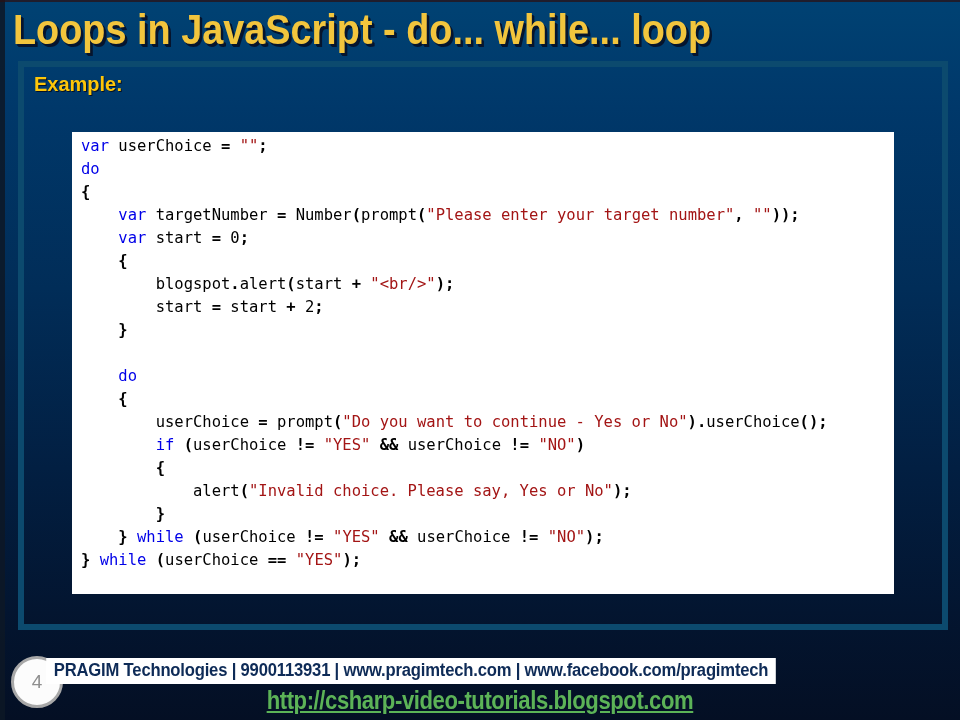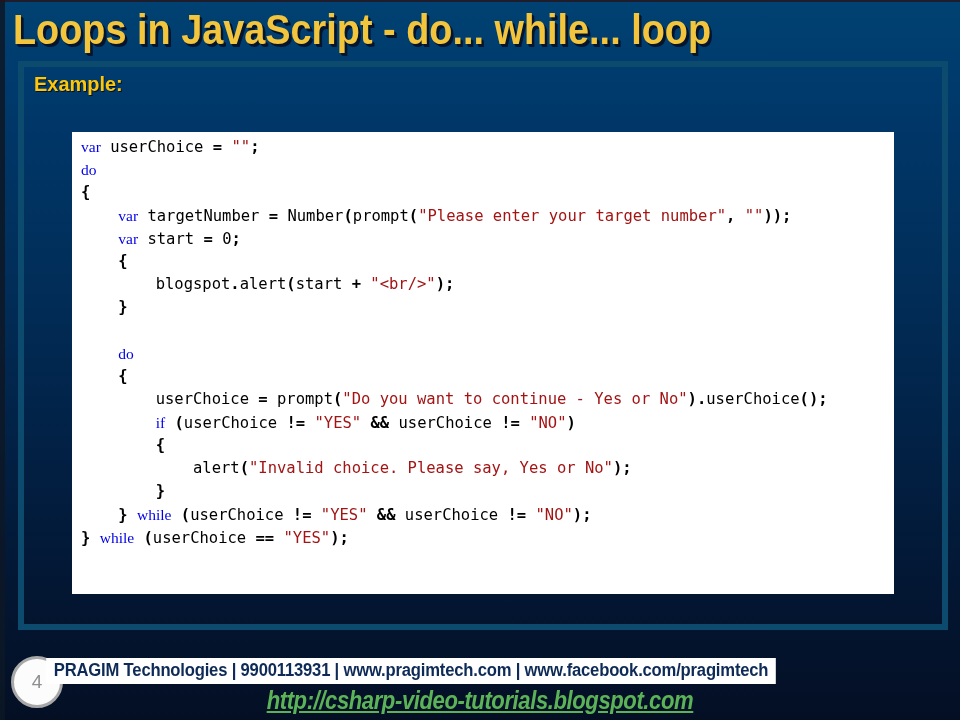--- a/index.html
+++ b/index.html
@@ -26,35 +26,35 @@
     transform:scaleX(.95);transform-origin:left top;
     text-shadow:1px 1px 0 #03112a;
   }
   .code-block{
     position:absolute;left:48px;top:65px;width:822px;height:462px;
     background:#ffffff;box-sizing:border-box;padding:3px 0 0 9px;
     font-family:"DejaVu Sans Mono","Liberation Mono",monospace;
     font-size:15.5px;line-height:23px;color:#000;overflow:hidden;
   }
   .code-line{white-space:pre;height:23px;}
-  .code-line .k{color:var(--kw-color,#0000e8);font-family:Liberation Serif, serif;}
+  .code-line .k{color:var(--kw-color,#0000e8);}
   .code-line .s{color:var(--str-color,#a31515);}
   .code-line .p{font-weight:bold;}
   .page-circle{
     position:absolute;left:11px;top:656px;width:46px;height:46px;border-radius:50%;
     background:#fcfcfc;border:3px solid #a8a8a8;color:#8f8f8f;
     display:flex;align-items:center;justify-content:center;font-size:19px;
   }
   .footer-bar-wrap{position:absolute;left:0;width:823px;top:658px;text-align:center;}
   .footer-bar{
     display:inline-block;background:#ffffff;color:var(--bar-color,#0e2b57);
     font-weight:bold;font-size:17.5px;letter-spacing:-.2px;
     padding:2px 8px 3px;transform:scaleX(.95);white-space:nowrap;
   }
-  .footer-link-wrap{position:absolute;left:0;width:960px;top:685px;text-align:center;font-style:italic;}
+  .footer-link-wrap{position:absolute;left:0;width:960px;top:685px;text-align:center;}
   .footer-link{
     display:inline-block;color:var(--link-color,#5cb357);
     font-weight:bold;font-size:26px;letter-spacing:-.5px;
     text-decoration:underline;transform:scaleX(.85);white-space:nowrap;
   }
 </style>
 </head>
 <body>
 
 <div class="edge-left"></div>
@@ -65,20 +65,21 @@
 <div class="example-box">
   <div class="example-label">Example:</div>
   <div class="code-block">
       <div class="code-line"><span class="k">var</span><span class="n"> userChoice </span><span class="p">=</span><span class="n"> </span><span class="s">""</span><span class="p">;</span></div>
       <div class="code-line"><span class="k">do</span></div>
       <div class="code-line"><span class="p">{</span></div>
       <div class="code-line"><span class="n">    </span><span class="k">var</span><span class="n"> targetNumber </span><span class="p">=</span><span class="n"> Number</span><span class="p">(</span><span class="n">prompt</span><span class="p">(</span><span class="s">"Please enter your target number"</span><span class="p">,</span><span class="n"> </span><span class="s">""</span><span class="p">));</span></div>
       <div class="code-line"><span class="n">    </span><span class="k">var</span><span class="n"> start </span><span class="p">=</span><span class="n"> 0</span><span class="p">;</span></div>
       <div class="code-line"><span class="n">    </span><span class="p">{</span></div>
       <div class="code-line"><span class="n">        blogspot</span><span class="p">.</span><span class="n">alert</span><span class="p">(</span><span class="n">start </span><span class="p">+</span><span class="n"> </span><span class="s">"&lt;br/&gt;"</span><span class="p">);</span></div>
+      <div class="code-line"><span class="n">        start </span><span class="p">=</span><span class="n"> start </span><span class="p">+</span><span class="n"> 2</span><span class="p">;</span></div>
       <div class="code-line"><span class="n">    </span><span class="p">}</span></div>
       <div class="code-line">&nbsp;</div>
       <div class="code-line"><span class="n">    </span><span class="k">do</span></div>
       <div class="code-line"><span class="n">    </span><span class="p">{</span></div>
       <div class="code-line"><span class="n">        userChoice </span><span class="p">=</span><span class="n"> prompt</span><span class="p">(</span><span class="s">"Do you want to continue - Yes or No"</span><span class="p">).</span><span class="n">userChoice</span><span class="p">();</span></div>
       <div class="code-line"><span class="n">        </span><span class="k">if</span><span class="n"> </span><span class="p">(</span><span class="n">userChoice </span><span class="p">!=</span><span class="n"> </span><span class="s">"YES"</span><span class="n"> </span><span class="p">&amp;&amp;</span><span class="n"> userChoice </span><span class="p">!=</span><span class="n"> </span><span class="s">"NO"</span><span class="p">)</span></div>
       <div class="code-line"><span class="n">        </span><span class="p">{</span></div>
       <div class="code-line"><span class="n">            alert</span><span class="p">(</span><span class="s">"Invalid choice. Please say, Yes or No"</span><span class="p">);</span></div>
       <div class="code-line"><span class="n">        </span><span class="p">}</span></div>
       <div class="code-line"><span class="n">    </span><span class="p">}</span><span class="n"> </span><span class="k">while</span><span class="n"> </span><span class="p">(</span><span class="n">userChoice </span><span class="p">!=</span><span class="n"> </span><span class="s">"YES"</span><span class="n"> </span><span class="p">&amp;&amp;</span><span class="n"> userChoice </span><span class="p">!=</span><span class="n"> </span><span class="s">"NO"</span><span class="p">);</span></div>

